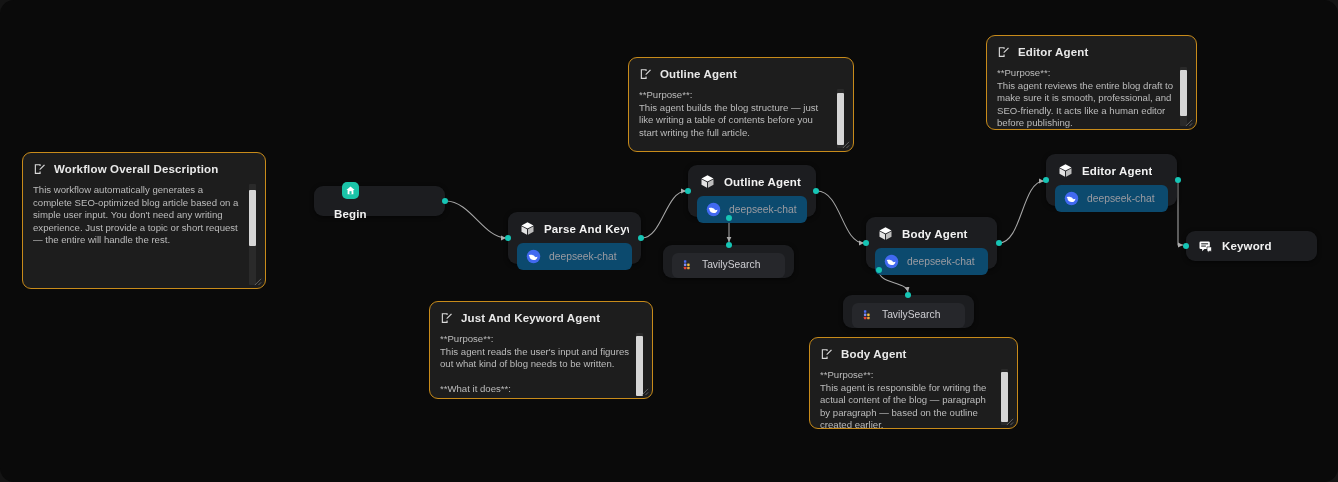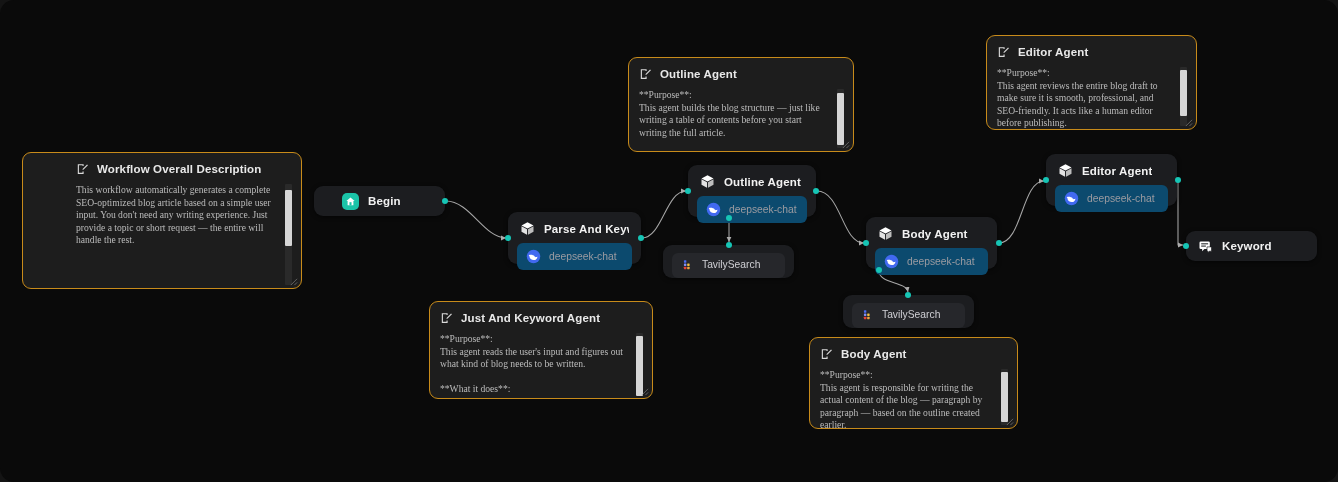--- a/index.html
+++ b/index.html
@@ -43,21 +43,20 @@
     color: #e9e9e9;
     font-size: 11.5px;
     font-weight: bold;
     letter-spacing: .15px;
     white-space: nowrap;
   }
   .note-body {
     position: relative;
     margin: 2px 8px 0 10px;
     height: calc(100% - 34px);
-    font-family: Liberation Serif, serif;
   }
   .note-text {
     color: #bcbcbc;
     font-size: 9.6px;
     line-height: 12.6px;
     padding-right: 14px;
     white-space: pre-wrap;
   }
   .note-scroll {
     position: absolute;
@@ -164,21 +163,21 @@
       <path d="M446,201 C470,201 484,238 506,238" marker-end="url(#arw)"></path>
       <path d="M642,238 C662,238 666,191 686,191" marker-end="url(#arw)"></path>
       <path d="M729,219 C729,230 729,234 729,242" marker-end="url(#arw)"></path>
       <path d="M817,191 C841,191 842,243 864,243" marker-end="url(#arw)"></path>
       <path d="M879,271 C879,284 906,281 908,292" marker-end="url(#arw)"></path>
       <path d="M999,243 C1022,243 1022,181 1044,181" marker-end="url(#arw)"></path>
       <path d="M1178,181 L1178,245 L1183,245" marker-end="url(#arw)"></path>
     </g>
   </svg>
 
-  <div class="note" style="left:22px; top:152px; width:280px; height:137px;padding-left:43px;">
+  <div class="note" style="left:22px; top:152px; width:244px; height:137px;">
     <div class="note-head">
       <svg class="note-icon" viewBox="0 0 16 16">
         <path d="M2.2 2.2 h7.2 v2.2 h-1.4 v-0.9 h-4.4 v9.1 h4.4 v-1.6 h1.4 v3 h-7.2 z" fill="#d9d9d9"></path>
         <path d="M13.6 2.4 l1.1 1.1 l-5.2 5.2 l-1.6 0.5 l0.5 -1.6 z" fill="#d9d9d9"></path>
       </svg>
       <span class="note-title">Workflow Overall Description</span>
     </div>
     <div class="note-body">
       <div class="note-text">This workflow automatically generates a complete SEO-optimized blog article based on a simple user input. You don't need any writing experience. Just provide a topic or short request — the entire will handle the rest.</div>
       <div class="note-scroll">
@@ -266,21 +265,21 @@
       <div class="note-scroll">
         <div class="note-thumb" style="top:3px; height:50px;"></div>
       </div>
     </div>
     <svg class="note-resize" viewBox="0 0 10 10">
       <path d="M9 2 L2 9 M9 6 L6 9" stroke="#8a8a8a" stroke-width="1.1" fill="none"></path>
     </svg>
   </div>
 
   <div class="node node-simple" style="left:314px; top:186px; width:131px; height:30px;">
-    <div class="node-head" style="padding:0 28px;">
+    <div class="node-head" style="padding:0 20px;flex-direction:column;">
       <span class="icon-sq icon-begin">
         <svg width="11" height="11" viewBox="0 0 16 16">
           <path d="M8 2.2 L14 7.4 h-1.8 v6.2 h-8.4 V7.4 H2 z" fill="#ffffff"></path>
           <rect x="6.5" y="9" width="3" height="4.6" fill="#1bc4a8"></rect>
         </svg>
       </span>
       <span class="node-title">Begin</span>
     </div>
   </div>
   <div class="port" style="left:442px; top:198px;"></div>

